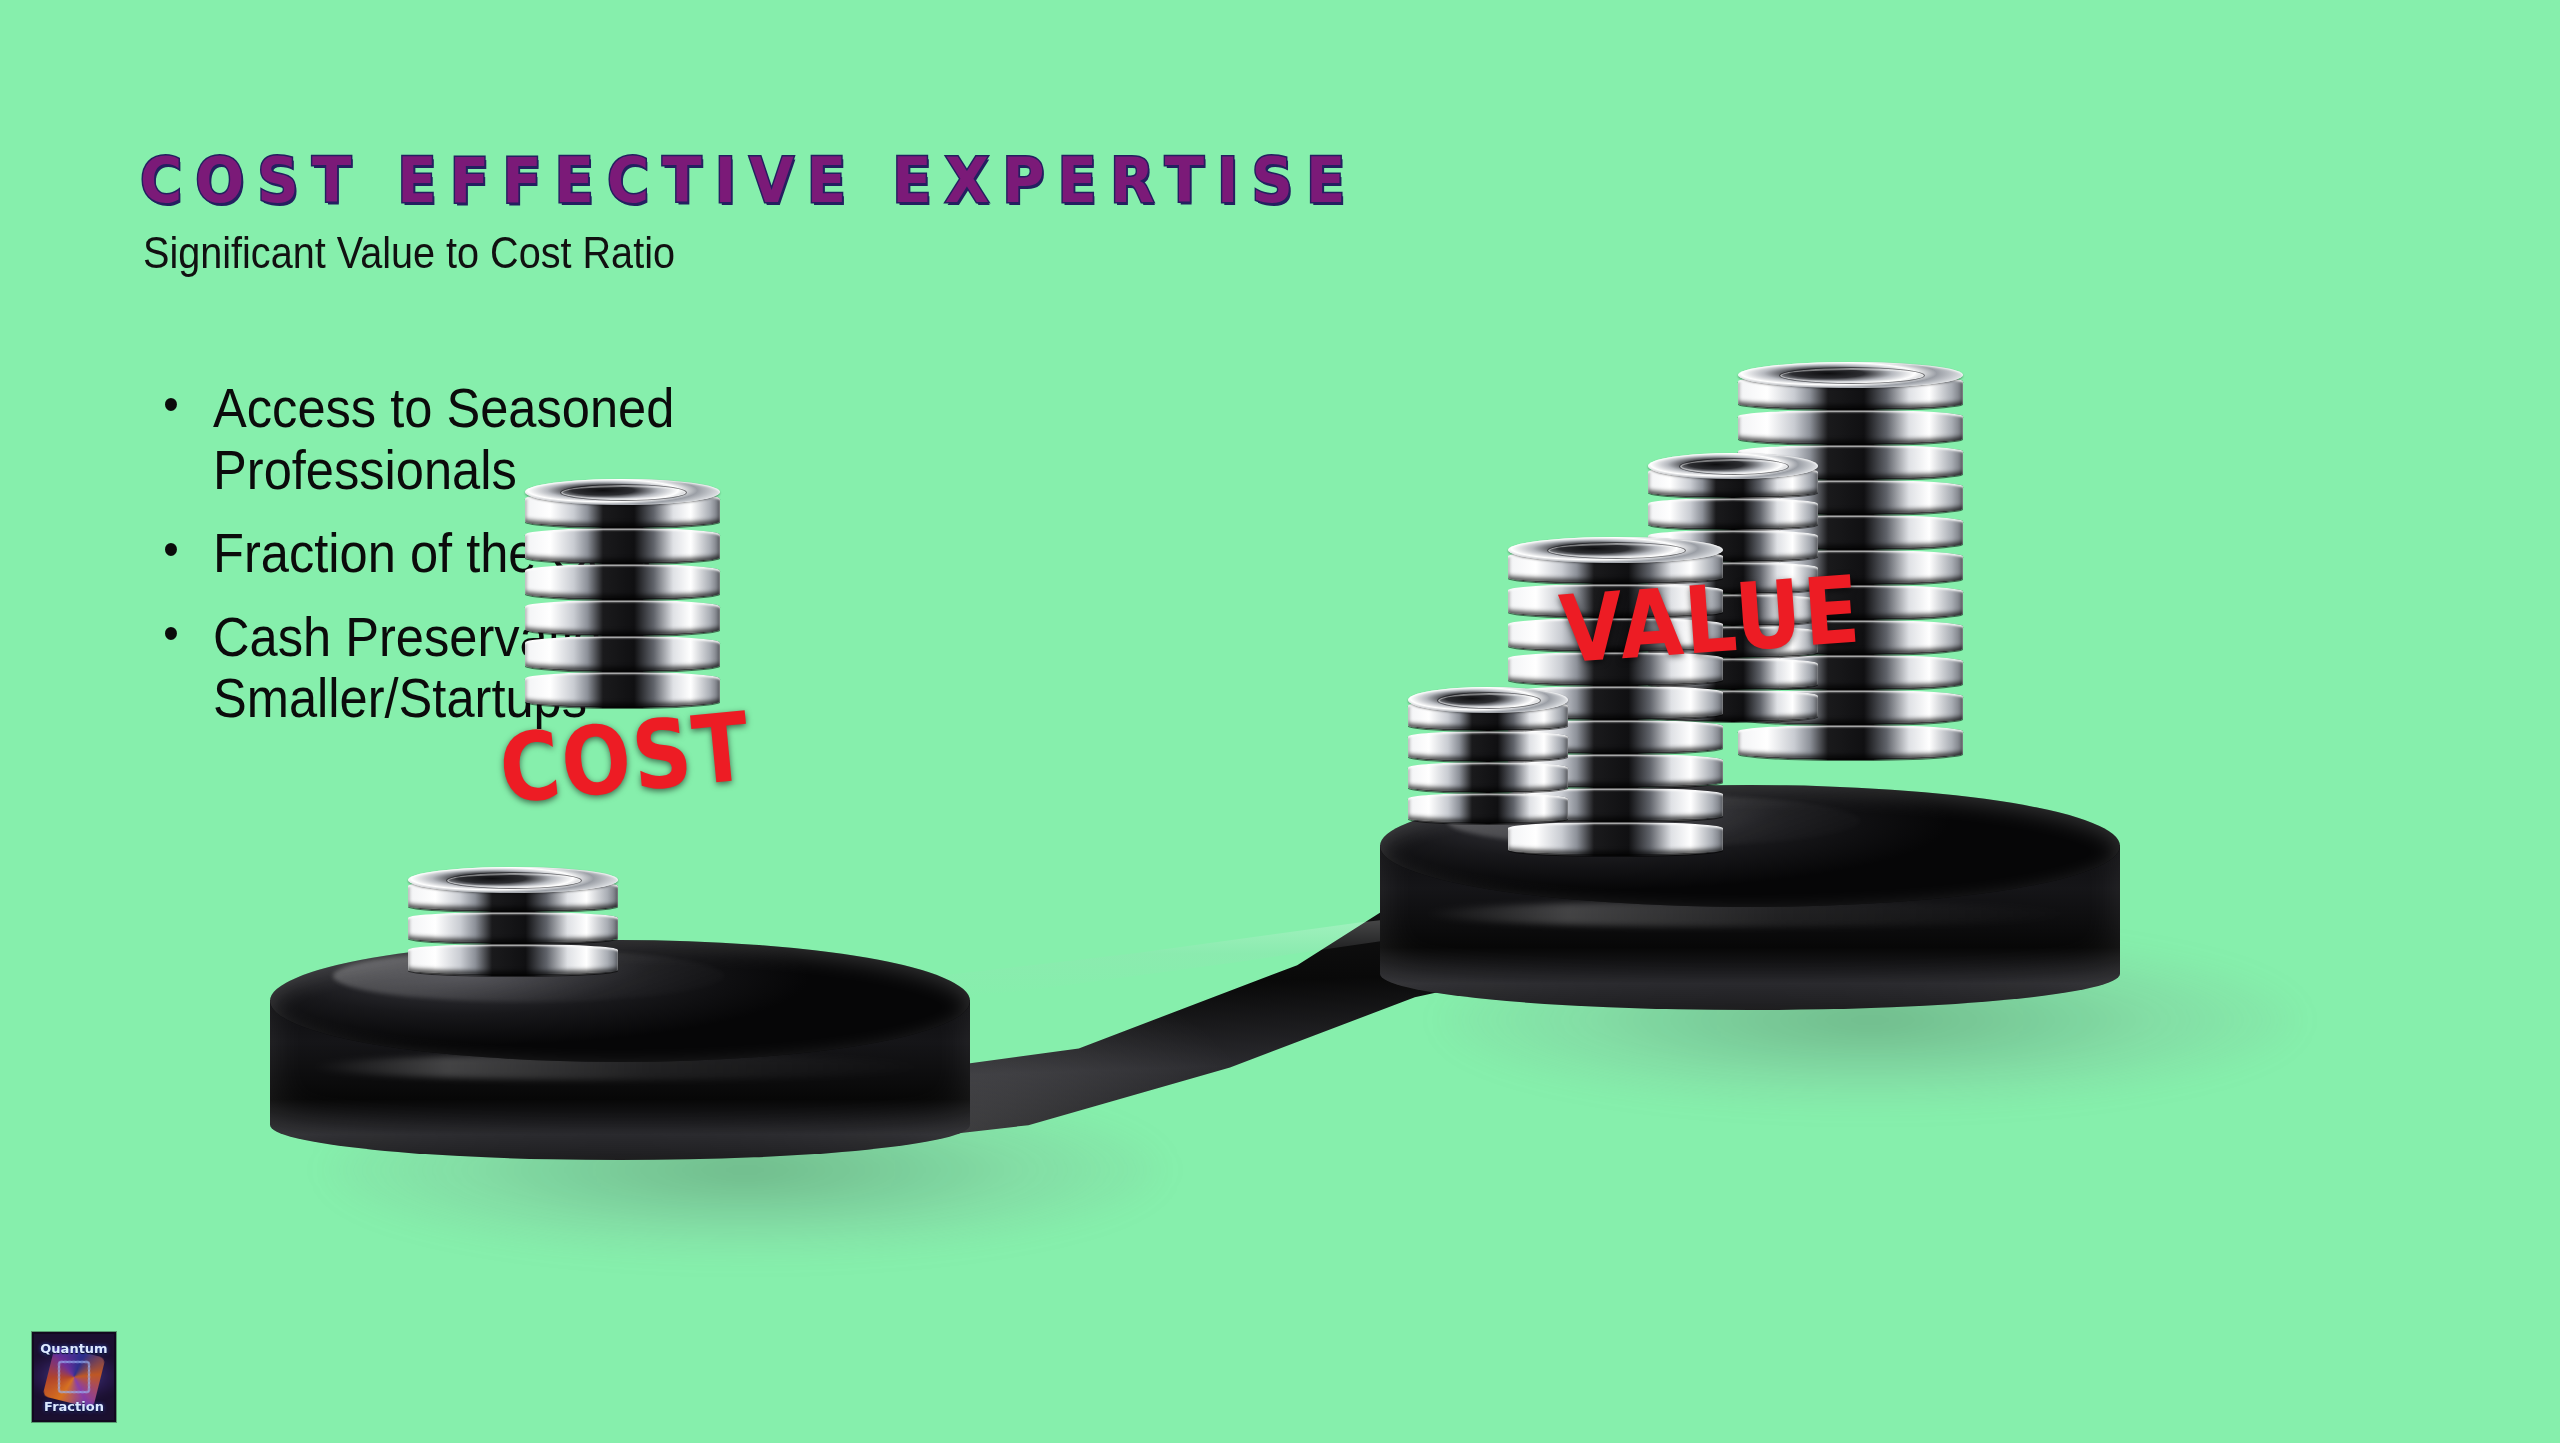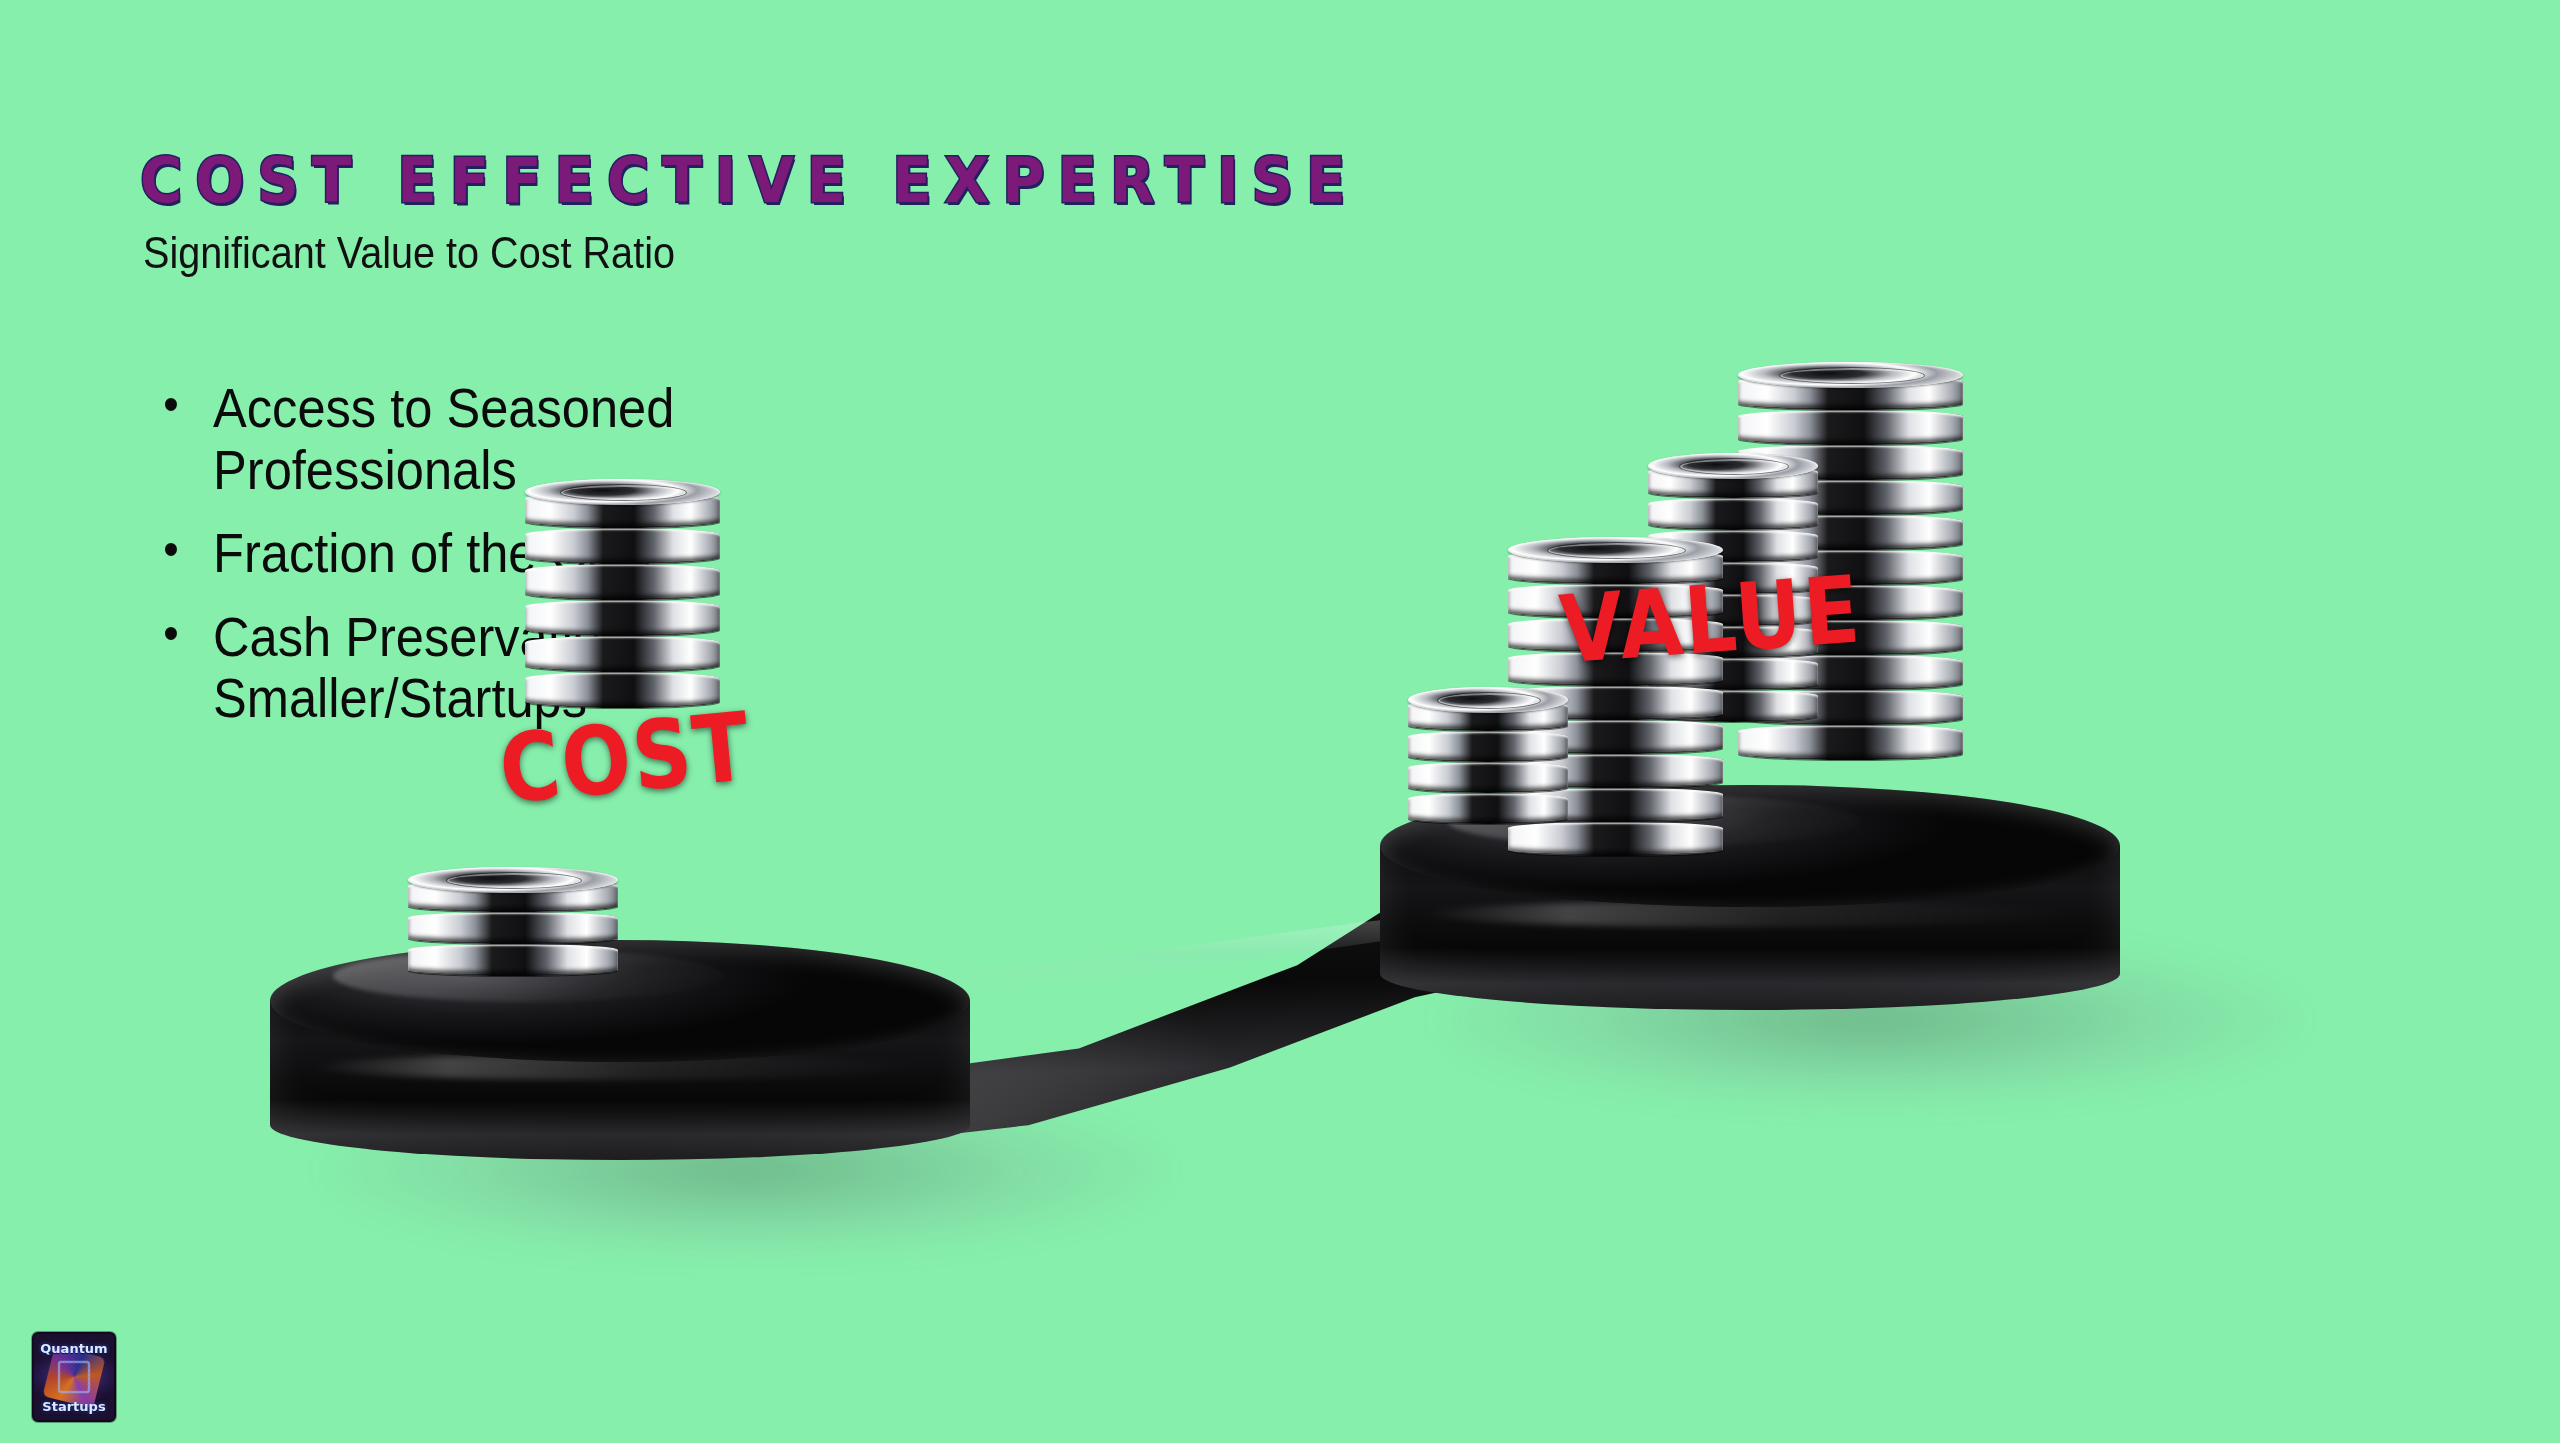--- a/index.html
+++ b/index.html
@@ -276,21 +276,21 @@
   #stack-value-4 { left: 1358px; top: -5px;  width: 225px; }
   #stack-value-4 .coin { height: 33px; }
 
   
   #logo {
     position: absolute;
     left: 32px;
     top: 1332px;
     width: 80px;
     height: 86px;
-    border-radius: 6px;
+    border-radius: 0;
     background: #1b1030;
     border: 2px solid #12091f;
     overflow: hidden;
     box-shadow: 0 0 0 1px rgba(0,0,0,0.35);
   }
   #logo-cube {
     position: absolute;
     left: 50%;
     top: 50%;
     width: 52px;
@@ -445,16 +445,16 @@
     </div>
 
     <div class="pan-label" id="label-value">VALUE</div>
 
   </div>
 
   <div id="logo">
     <div id="logo-glow"></div>
     <div id="logo-cube"></div>
     <div class="logo-text" id="logo-text-top">Quantum</div>
-    <div class="logo-text" id="logo-text-bottom">Startups</div>
+    <div class="logo-text" id="logo-text-bottom">Fraction</div>
   </div>
 
 </div>
 
 </body></html>

